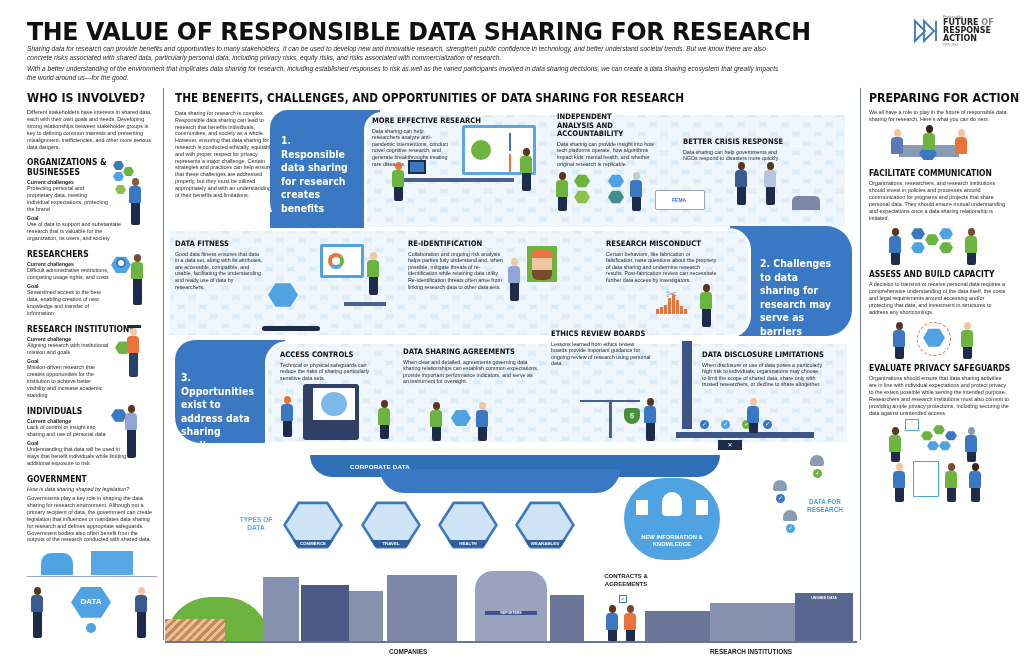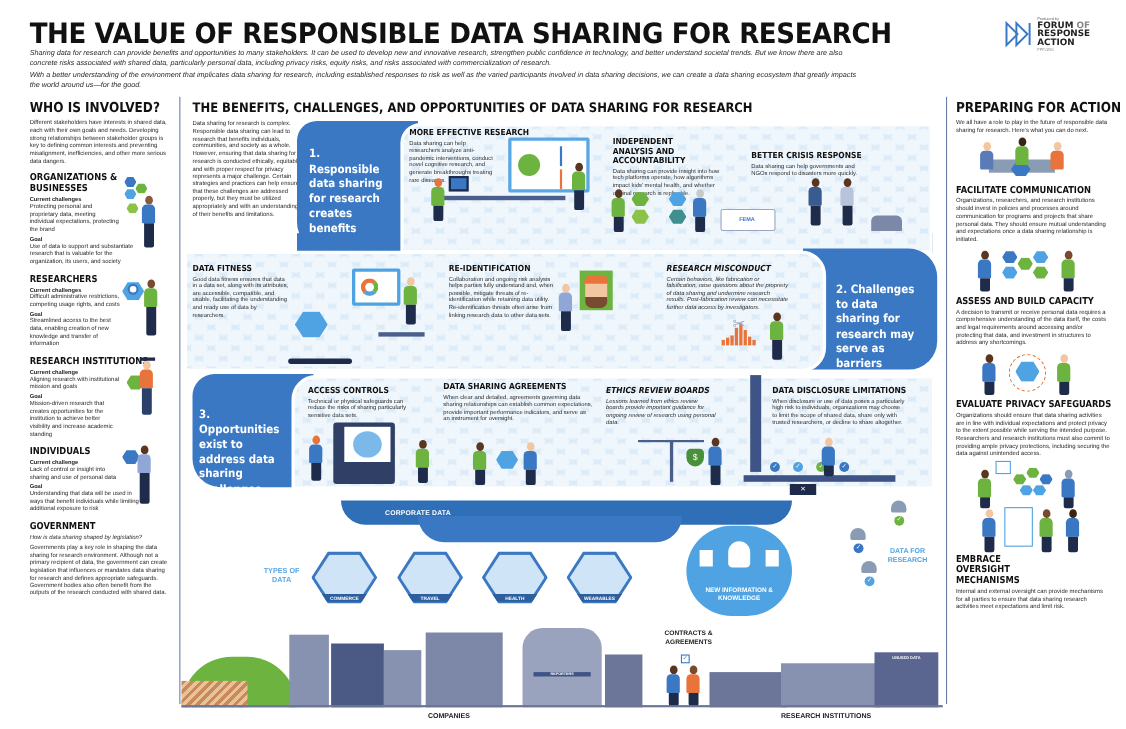--- a/index.html
+++ b/index.html
@@ -102,21 +102,21 @@
   <p>With a better understanding of the environment that implicates data sharing for research, including established responses to risk as well as the varied participants involved in data sharing decisions, we can create a data sharing ecosystem that greatly impacts the world around us—for the good.</p>
 </div>
 <div class="logo">
   <svg viewBox="0 0 26 26">
     <path d="M2 3 L12 13 L2 23 Z" fill="none" stroke="#3a78c3" stroke-width="1.8"></path>
     <path d="M11 3 L21 13 L11 23 Z" fill="none" stroke="#3a78c3" stroke-width="1.8"></path>
     <line x1="23" y1="3" x2="23" y2="23" stroke="#3a78c3" stroke-width="1.8"></line>
   </svg>
   <div class="logo-text">
     <span class="logo-small">Produced by</span>
-    <span class="logo-name"><span>FORUM</span><span class="gray"> OF</span></span>
+    <span class="logo-name"><span>FUTURE</span><span class="gray"> OF</span></span>
     <span class="logo-name gray">RESPONSE</span>
     <span class="logo-name gray">ACTION</span>
     <span class="logo-url">FPF.ORG</span>
   </div>
 </div>
 
 <div class="vline-l"></div>
 <div class="vline-r"></div>
 
 <div class="col-left">
@@ -197,20 +197,38 @@
           <div class="torso" style="background:#8fa6d6;"></div>
           <div class="legs" style="height:28px;"></div>
       </div>
     </div>
   </div>
 
   <div>
     <div class="h-sub">GOVERNMENT</div>
     <div class="body-txt italic">How is data sharing shaped by legislation?</div>
     <div class="body-txt" style="margin-top:2px;">Governments play a key role in shaping the data sharing for research environment. Although not a primary recipient of data, the government can create legislation that influences or mandates data sharing for research and defines appropriate safeguards. Government bodies also often benefit from the outputs of the research conducted with shared data.</div>
+    <div style="position:relative;height:92px;margin-top:6px;">
+      <div style="position:absolute;left:14px;top:4px;width:32px;height:22px;background:#4fa3e3;border-radius:10px 10px 0 0;"></div>
+      <div style="position:absolute;left:64px;top:2px;width:42px;height:24px;background:#5aa7e6;"></div>
+      <div style="position:absolute;left:0;top:27px;width:130px;height:1px;background:#9aa6c4;"></div>
+      <div class="hex" style="left:44px;top:36px;width:40px;height:34px;background:#4fa3e3;"></div>
+      <div style="position:absolute;left:44px;top:48px;width:40px;text-align:center;color:#fff;font-weight:bold;font-size:8px;">DATA</div>
+      <div style="position:absolute;left:59px;top:74px;width:10px;height:10px;border-radius:50%;background:#4fa3e3;"></div>
+      <div class="person" style="left:4px;top:38px;">
+        <div class="head" style="background:#5a3520;"></div>
+          <div class="torso" style="background:#3a5b8f;"></div>
+          <div class="legs" style="height:26px;"></div>
+      </div>
+      <div class="person" style="left:108px;top:38px;">
+        <div class="head" style="background:#f2c6a0;"></div>
+          <div class="torso" style="background:#3a5b8f;"></div>
+          <div class="legs" style="height:26px;"></div>
+      </div>
+    </div>
   </div>
 </div>
 
 <div class="center-title">THE BENEFITS, CHALLENGES, AND OPPORTUNITIES OF DATA SHARING FOR RESEARCH</div>
 <div class="center-intro">Data sharing for research is complex. Responsible data sharing can lead to research that benefits individuals, communities, and society as a whole. However, ensuring that data sharing for research is conducted ethically, equitably, and with proper respect for privacy represents a major challenge. Certain strategies and practices can help ensure that these challenges are addressed properly, but they must be utilized appropriately and with an understanding of their benefits and limitations.</div>
 
 <div class="band band1-blue"></div>
 <div class="band band1-rib"></div>
 <div class="band band1-panel hexbg"></div>
 <div class="band-num" style="left:281px;top:134px;width:80px;">1. Responsible data sharing for research creates benefits</div>
@@ -230,21 +248,21 @@
     <div class="legs" style="height:18px;"></div>
 </div>
 <div style="position:absolute;left:394px;top:178px;width:120px;height:4px;background:#4a5f8c;"></div>
 <div style="position:absolute;left:408px;top:160px;width:18px;height:14px;background:#3a78c3;border:2px solid #1e2b4a;"></div>
 <div class="person" style="left:392px;top:162px;">
   <div class="head" style="background:#e8743b;"></div>
     <div class="torso" style="background:#6cb33f;"></div>
     <div class="legs" style="height:14px;"></div>
 </div>
 
-<div class="sec" style="left:557px;top:113px;width:108px;margin-top:12px;">
+<div class="sec" style="left:557px;top:113px;width:108px;">
   <h4 style="white-space:normal;width:100px;">INDEPENDENT ANALYSIS AND ACCOUNTABILITY</h4>
   <p>Data sharing can provide insight into how tech platforms operate, how algorithms impact kids' mental health, and whether original research is replicable.</p>
 </div>
 <div class="small-art" style="left:556px;top:170px;width:95px;height:42px;">
   <div class="person" style="left:0;top:2px;">
       <div class="head" style="background:#5a3520;"></div>
       <div class="torso" style="background:#6cb33f;"></div>
       <div class="legs" style="height:14px;"></div>
     </div>
   <div class="hex" style="left:18px;top:4px;width:16px;height:14px;background:#6cb33f;"></div>
@@ -305,21 +323,21 @@
   <div style="position:absolute;left:5px;top:4px;width:20px;height:28px;background:#f2c6a0;border-radius:6px;"></div>
   <div style="position:absolute;left:4px;top:4px;width:22px;height:8px;background:#e8743b;border-radius:6px 6px 0 0;"></div>
   <div style="position:absolute;left:5px;top:24px;width:20px;height:10px;background:#7a4a30;border-radius:0 0 6px 6px;"></div>
 </div>
 <div class="person" style="left:508px;top:258px;">
   <div class="head" style="background:#f2c6a0;"></div>
     <div class="torso" style="background:#8fa6d6;"></div>
     <div class="legs" style="height:18px;"></div>
 </div>
 
-<div class="sec" style="left:606px;top:240px;width:112px;font-style:italic;">
+<div class="sec" style="left:606px;top:240px;width:112px;">
   <h4>RESEARCH MISCONDUCT</h4>
   <p>Certain behaviors, like fabrication or falsification, raise questions about the propriety of data sharing and undermine research results. Post-fabrication review can necessitate further data access by investigators.</p>
 </div>
 <div style="position:absolute;left:656px;top:292px;width:34px;height:22px;display:flex;align-items:flex-end;gap:1px;">
   <div style="width:3px;height:5px;background:#e8743b;"></div>
     <div style="width:3px;height:7px;background:#e8743b;"></div>
     <div style="width:3px;height:9px;background:#e8743b;"></div>
     <div style="width:3px;height:16px;background:#e8743b;"></div>
     <div style="width:3px;height:20px;background:#e8743b;"></div>
     <div style="width:3px;height:14px;background:#e8743b;"></div>
@@ -365,21 +383,21 @@
     <div class="torso" style="background:#6cb33f;"></div>
     <div class="legs" style="height:14px;"></div>
 </div>
 <div class="hex" style="left:451px;top:409px;width:20px;height:18px;background:#4fa3e3;"></div>
 <div class="person" style="left:476px;top:402px;">
   <div class="head" style="background:#f2c6a0;"></div>
     <div class="torso" style="background:#3a78c3;"></div>
     <div class="legs" style="height:14px;"></div>
 </div>
 
-<div class="sec" style="left:551px;top:351px;width:100px;font-style:italic;">
+<div class="sec" style="left:551px;top:330px;width:100px;">
   <h4>ETHICS REVIEW BOARDS</h4>
   <p>Lessons learned from ethics review boards provide important guidance for ongoing review of research using personal data.</p>
 </div>
 <div style="position:absolute;left:580px;top:400px;width:60px;height:2px;background:#4a5f8c;"></div>
 <div style="position:absolute;left:609px;top:400px;width:3px;height:38px;background:#4a5f8c;"></div>
 <div style="position:absolute;left:624px;top:408px;width:16px;height:16px;background:#4a8f3c;border-radius:4px 4px 8px 8px;color:#fff;font-size:8px;text-align:center;line-height:16px;">$</div>
 <div class="person" style="left:644px;top:398px;">
   <div class="head" style="background:#5a3520;"></div>
     <div class="torso" style="background:#3a78c3;"></div>
     <div class="legs" style="height:18px;"></div>
@@ -579,17 +597,13 @@
         <div class="torso" style="background:#6cb33f;"></div>
         <div class="legs" style="height:14px;"></div>
       </div>
     <div class="person" style="left:100px;top:6px;">
         <div class="head" style="background:#3a2515;"></div>
         <div class="torso" style="background:#3a78c3;"></div>
         <div class="legs" style="height:14px;"></div>
       </div>
   </div>
 
-  <div>
-    <div class="h-sub" style="margin-top:2px;white-space:normal;width:100px;">EMBRACE OVERSIGHT MECHANISMS</div>
-    <div class="body-txt">Internal and external oversight can provide mechanisms for all parties to ensure that data sharing research activities meet expectations and limit risk.</div>
-  </div>
 </div>
 
 </body></html>

